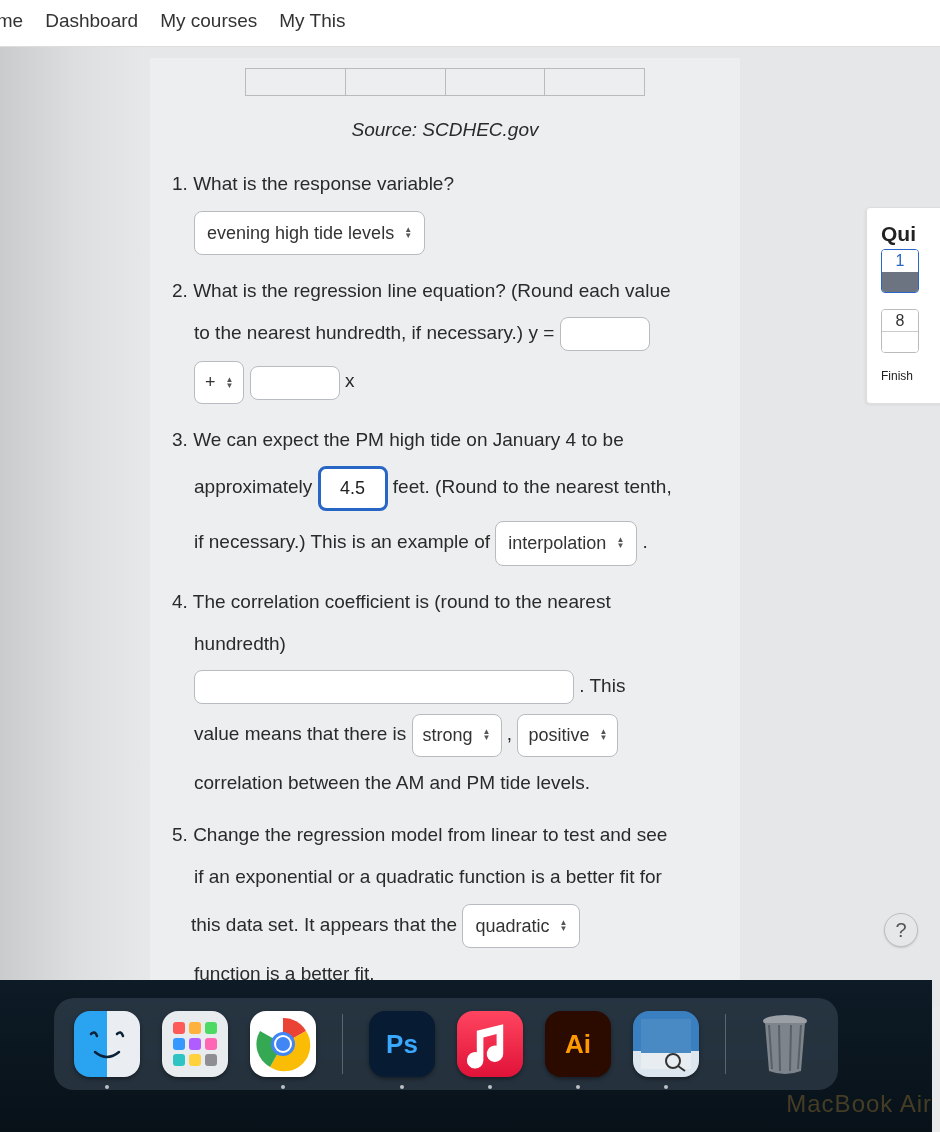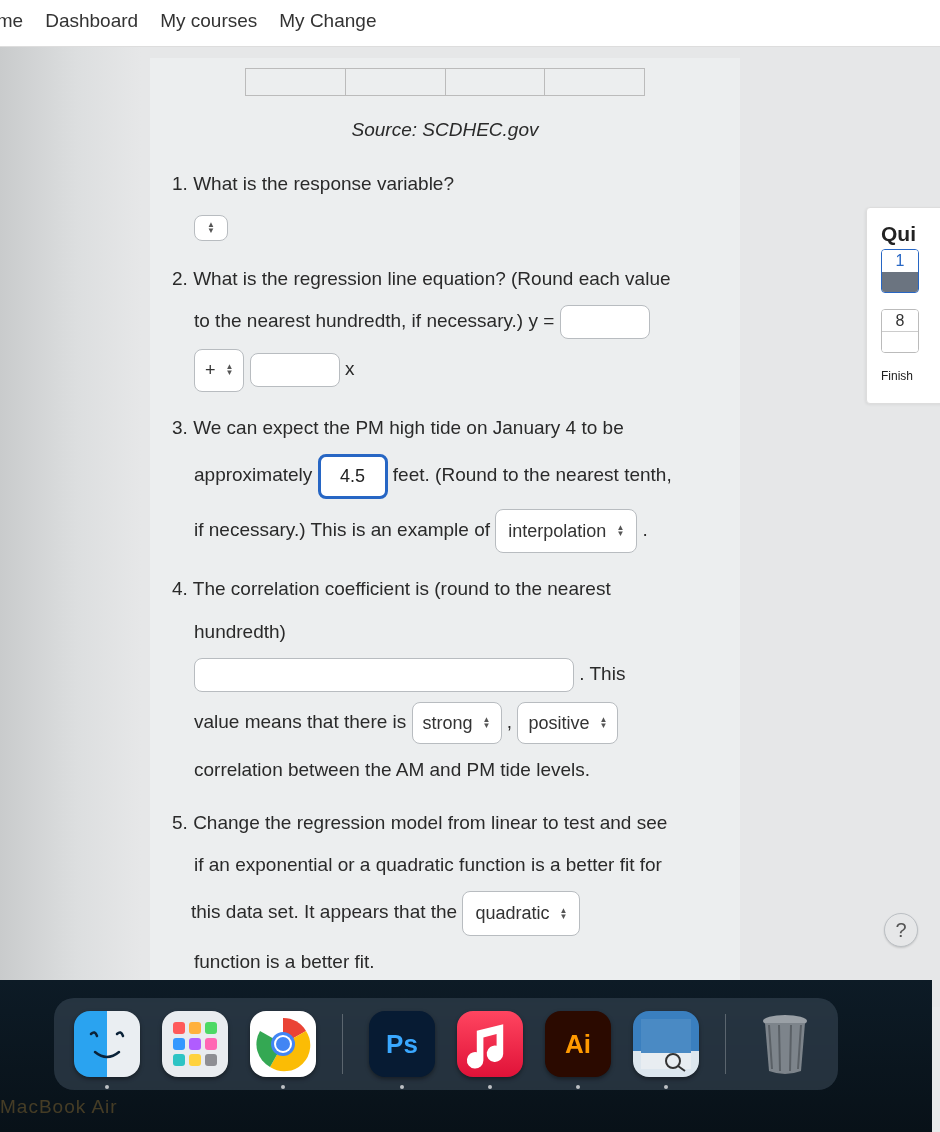--- a/index.html
+++ b/index.html
@@ -178,52 +178,53 @@
   .launchpad .grid{display:grid;grid-template-columns:repeat(3,12px);grid-template-rows:repeat(3,12px);gap:4px;}
   .launchpad .grid span{border-radius:3px;}
   .chrome { background:#fff;}
   .ps { background:#071b33; color:#3aa8ff; font-family:Arial;}
   .music { background:linear-gradient(#ff4560,#e01238); color:#fff;}
   .ai { background:#2b0a00; color:#ff9a00; font-family:Arial;}
   .preview { background:linear-gradient(#3a7fbf 60%,#dce6ee 60%);}
   .trash { background:transparent; box-shadow:none;}
   .trash svg{width:60px;height:66px;}
   .laptop-label{
-    position:absolute;bottom:14px;left:0;right:0;text-align:left;
-    color:#b58a3a;font-size:19px;letter-spacing:1px;opacity:0.35;
+    position:absolute;bottom:14px;left:0;right:0;text-align:right;
+    color:#b58a3a;font-size:24px;letter-spacing:1px;opacity:0.35;
     font-family: "Helvetica Neue", Arial;
   }
 </style>
 </head>
 <body>
 
 <div class="topnav">
   <span>lome</span>
   <span>Dashboard</span>
   <span>My courses</span>
-  <span>My Change</span>
+  <span>My This</span>
 </div>
 
 <div class="content-wrap">
 
   <div class="quiz-panel">
     <div class="table-frag">
       <div></div>
         <div></div>
         <div></div>
         <div></div>
     </div>
 
     <div class="source">Source: SCDHEC.gov</div>
 
     <div class="q">
       <span class="num">1.</span>
       <span>What is the response variable?</span>
       <div class="indent">
         <span class="select-box">
+          <span>evening high tide levels</span>
           <span class="caret">▲<br>▼</span>
         </span>
       </div>
     </div>
 
     <div class="q">
       <span class="num">2.</span>
       <span>What is the regression line equation? (Round each value</span>
       <div class="indent" style="margin-left:22px;">
         <span>to the nearest hundredth, if necessary.) y =</span>

